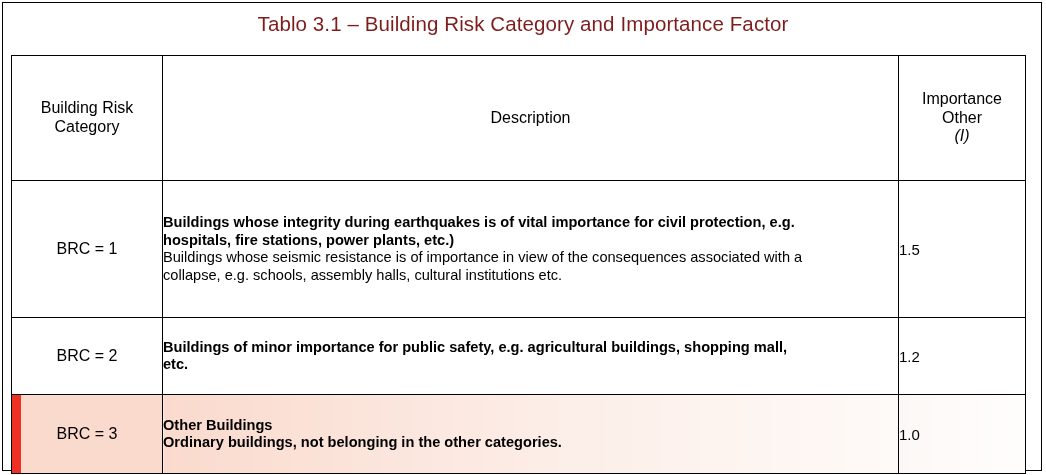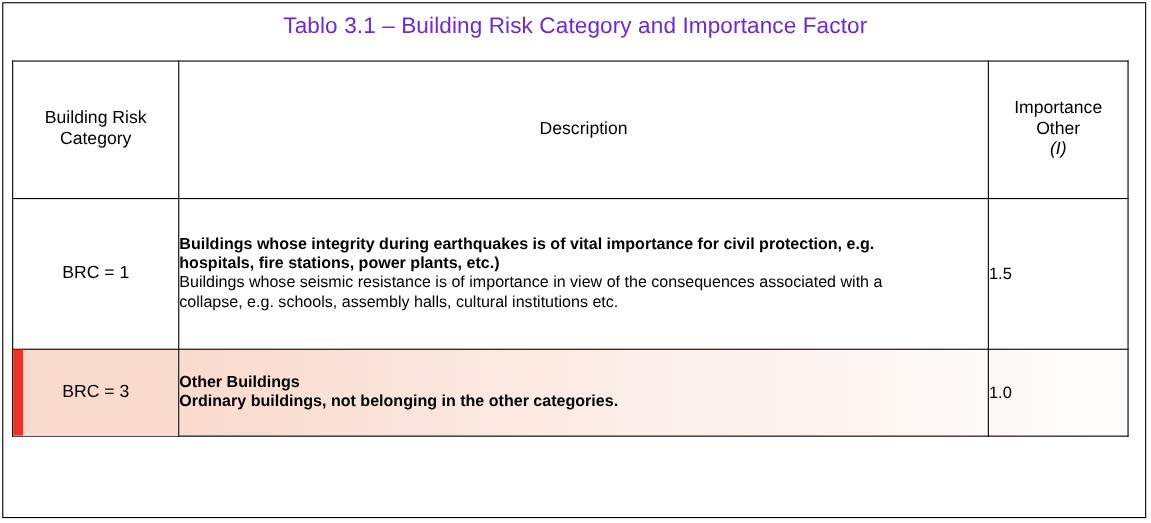--- a/index.html
+++ b/index.html
@@ -30,21 +30,21 @@
   
   #table-title {
     position: absolute;
     left: 0;
     top: 9px;
     width: 1040px;
     text-align: center;
     font-size: 20.5px;
     font-weight: normal;
     letter-spacing: 0.1px;
-    color: #6d28d9;
+    color: #7f1d1d;
     white-space: nowrap;
   }
 
   
   #risk-table {
     position: absolute;
     left: 8px;
     top: 52px;
     width: 1014px;
     border-collapse: collapse;
@@ -151,20 +151,28 @@
         <td class="brc-cell">BRC = 1</td>
         <td class="desc-cell">
           <span class="desc-line bold">Buildings whose integrity during earthquakes is of vital importance for civil protection, e.g.</span>
           <span class="desc-line bold">hospitals, fire stations, power plants, etc.)</span>
           <span class="desc-line">Buildings whose seismic resistance is of importance in view of the consequences associated with a</span>
           <span class="desc-line">collapse, e.g. schools, assembly halls, cultural institutions etc.</span>
         </td>
         <td class="if-cell">1.5</td>
       </tr>
 
+      <tr class="row-2">
+        <td class="brc-cell">BRC = 2</td>
+        <td class="desc-cell">
+          <span class="desc-line bold">Buildings of minor importance for public safety, e.g. agricultural buildings, shopping mall,</span>
+          <span class="desc-line bold">etc.</span>
+        </td>
+        <td class="if-cell">1.2</td>
+      </tr>
 
       <tr class="row-3">
         <td class="brc-cell">
           <span class="red-marker"></span>
           <span>BRC = 3</span>
         </td>
         <td class="desc-cell">
           <span class="desc-line bold">Other Buildings</span>
           <span class="desc-line bold">Ordinary buildings, not belonging in the other categories.</span>
         </td>

